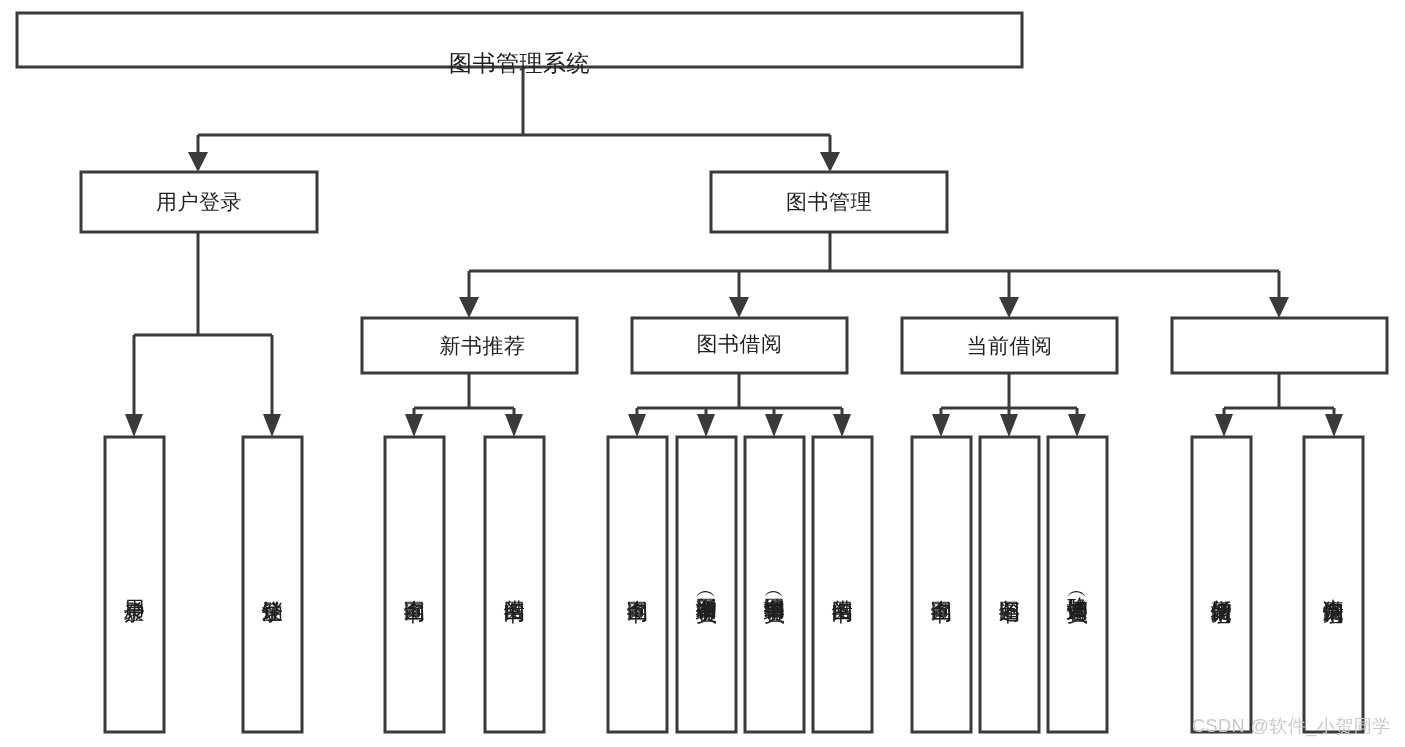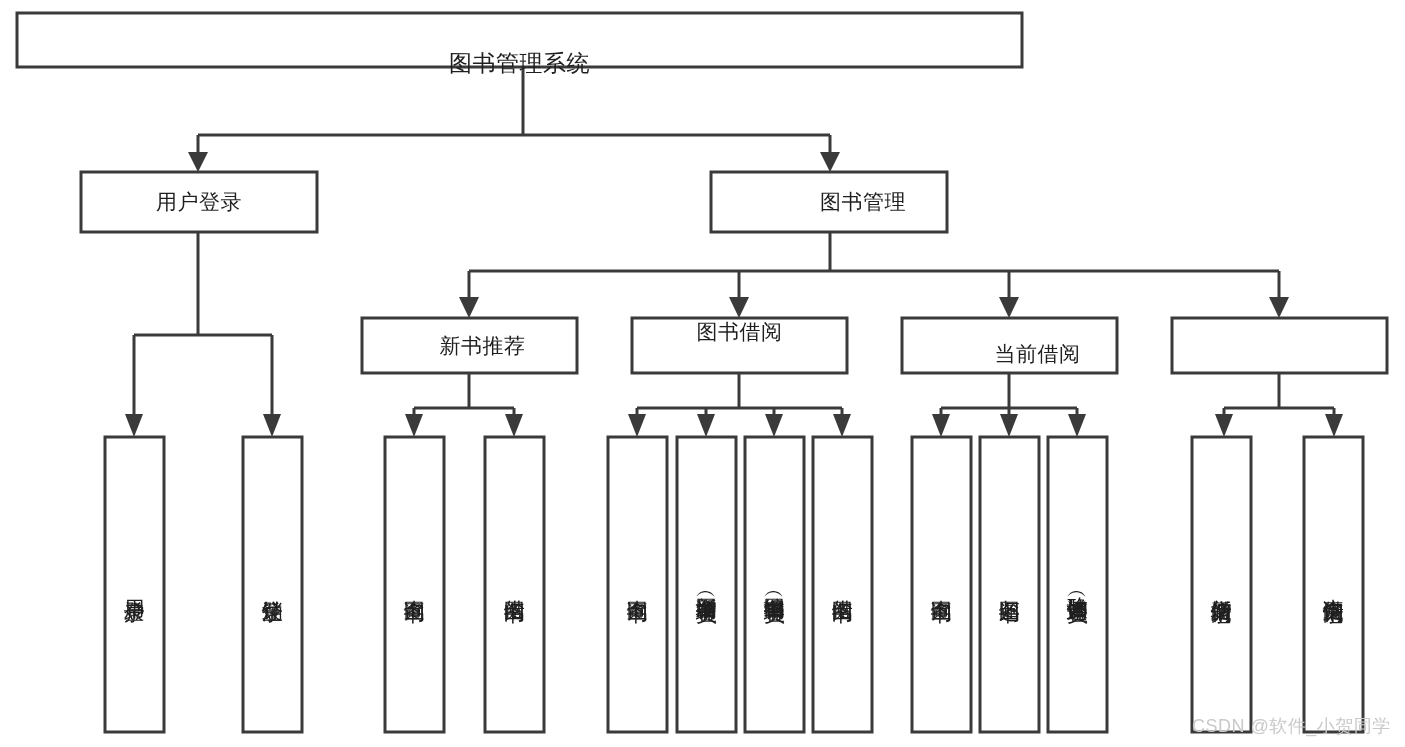--- a/index.html
+++ b/index.html
@@ -176,25 +176,25 @@
       <rect class="node-box" x="1048" y="437" width="59" height="295"></rect>
 
       <rect class="node-box" x="1192" y="437" width="59" height="295"></rect>
       <rect class="node-box" x="1304" y="437" width="59" height="295"></rect>
     </g>
   </svg>
 
   <div class="h-label" style="left:17px; top:13px; width:1005px; height:54px; font-size:23px;margin-top:24px;">图书管理系统</div>
 
   <div class="h-label" style="left:81px; top:172px; width:236px; height:60px;">用户登录</div>
-  <div class="h-label" style="left:711px; top:172px; width:236px; height:60px;padding-left:34px;">图书管理</div>
+  <div class="h-label" style="left:711px; top:172px; width:236px; height:60px;">图书管理</div>
 
   <div class="h-label" style="left:375px; top:318px; width:215px; height:55px;">新书推荐</div>
-  <div class="h-label" style="left:632px; top:304px; width:215px; height:55px;">图书借阅</div>
-  <div class="h-label" style="left:902px; top:326px; width:215px; height:55px;margin-left:28px;">当前借阅</div>
+  <div class="h-label" style="left:632px; top:316px; width:215px; height:55px;">图书借阅</div>
+  <div class="h-label" style="left:902px; top:318px; width:215px; height:55px;">当前借阅</div>
 
   <div class="v-label" style="left:105px; top:437px; width:59px; height:295px;">用户登录</div>
   <div class="v-label" style="left:243px; top:437px; width:59px; height:295px;">注销登录</div>
 
   <div class="v-label" style="left:385px; top:437px; width:59px; height:295px;">查询图书</div>
   <div class="v-label" style="left:485px; top:437px; width:59px; height:295px;">借阅图书</div>
 
   <div class="v-label" style="left:608px; top:437px; width:59px; height:295px;">查询图书</div>
   <div class="v-label" style="left:677px; top:437px; width:59px; height:295px;">新增图书（管理员）</div>
   <div class="v-label" style="left:745px; top:437px; width:59px; height:295px;">编辑图书（管理员）</div>

